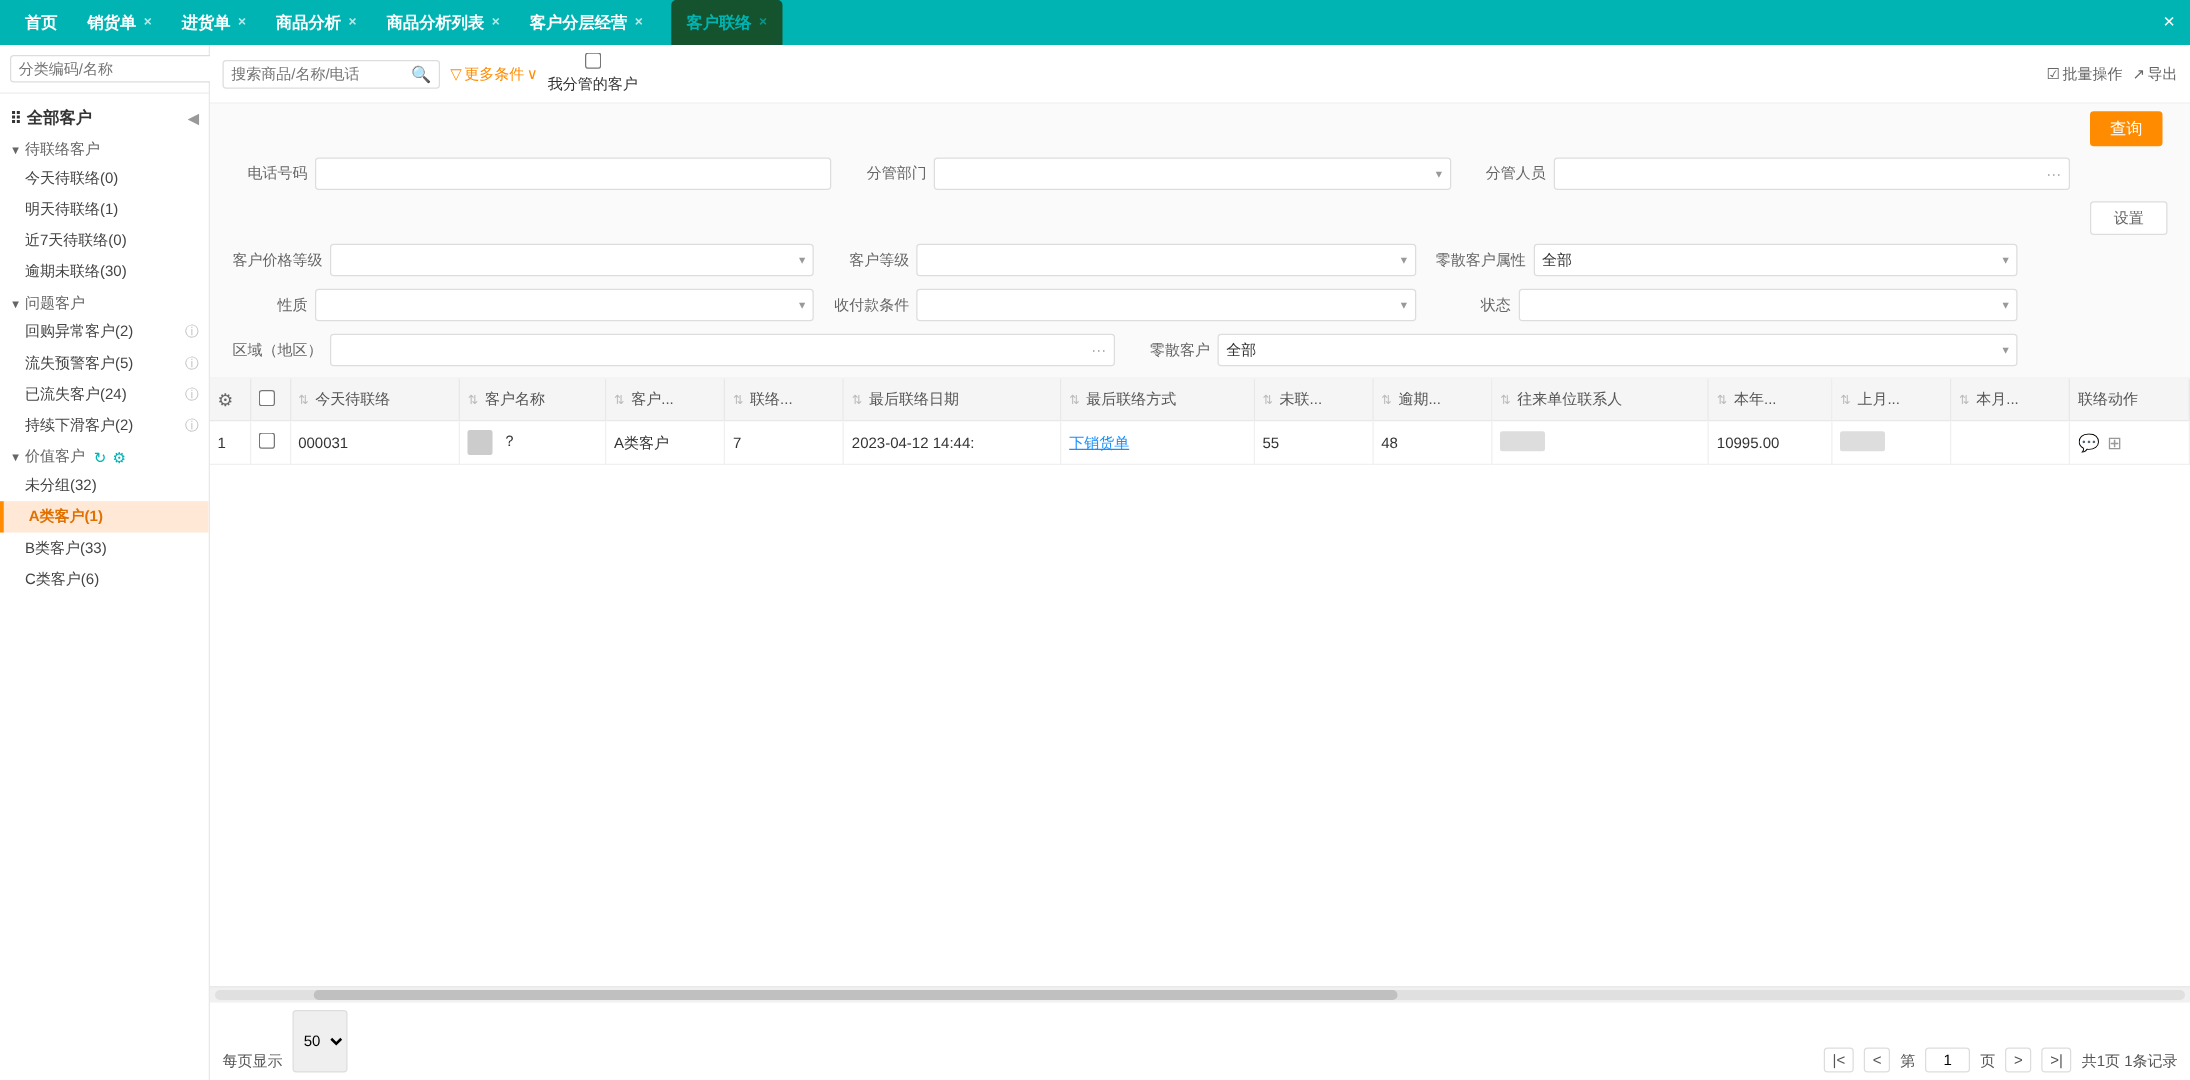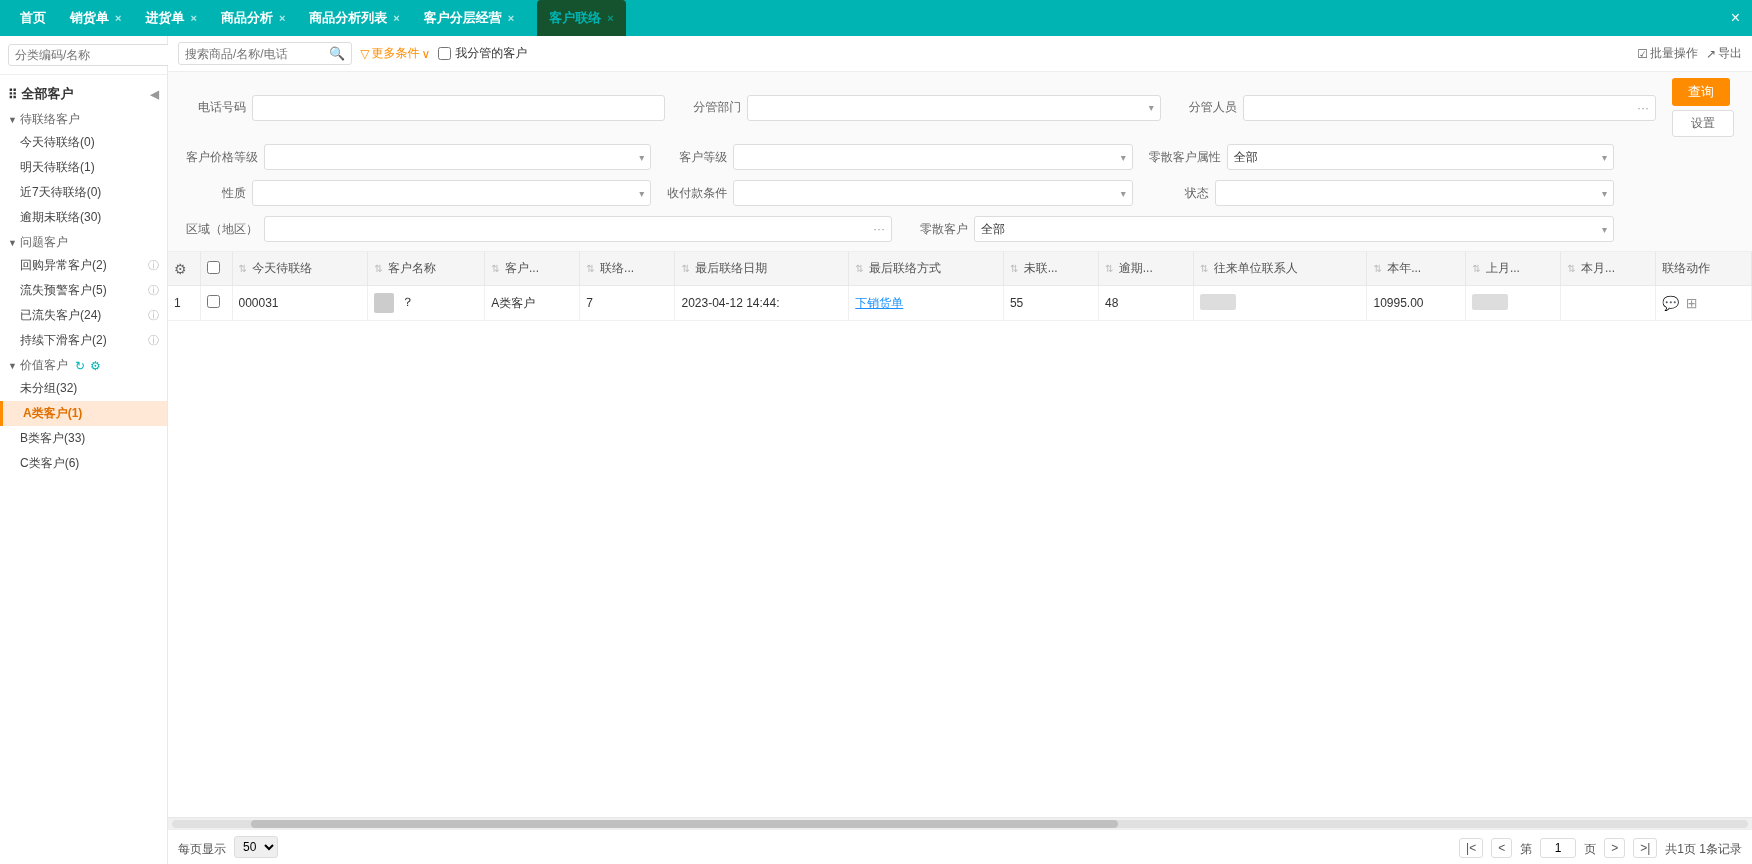--- a/index.html
+++ b/index.html
@@ -165,20 +165,21 @@
       gap: 2px;
       border: none;
       background: none;
     }
     .my-customer-check {
       display: flex;
       align-items: center;
       gap: 4px;
       cursor: pointer;
       font-size: 12px;
+      flex-direction: column;
     }
     .filter-bar .spacer { flex: 1; }
     .batch-op-btn {
       color: #666;
       cursor: pointer;
       font-size: 12px;
       display: flex;
       align-items: center;
       gap: 2px;
       border: none;
@@ -250,20 +251,21 @@
       margin-right: 4px;
     }
     .settings-btn {
       background: #fff;
       color: #666;
       border: 1px solid #ddd;
       border-radius: 3px;
       padding: 4px 14px;
       cursor: pointer;
       font-size: 12px;
+      margin-top: 40px;
     }
     .filter-actions {
       display: flex;
       flex-direction: column;
       gap: 4px;
       padding: 0 8px;
     }
 
     
     .table-container {
@@ -310,21 +312,21 @@
       align-items: flex-end;
       gap: 8px;
       background: #fff;
       font-size: 12px;
       color: #555;
     }
     .pagination-bar .spacer { flex: 1; }
     .page-size-select {
       border: 1px solid #ddd;
       border-radius: 3px;
-      padding: 2px 4px;
+      padding: 16px 4px;
       font-size: 12px;
       outline: none;
     }
     .page-btn {
       border: 1px solid #ddd;
       background: #fff;
       border-radius: 3px;
       padding: 2px 6px;
       cursor: pointer;
       font-size: 12px;

